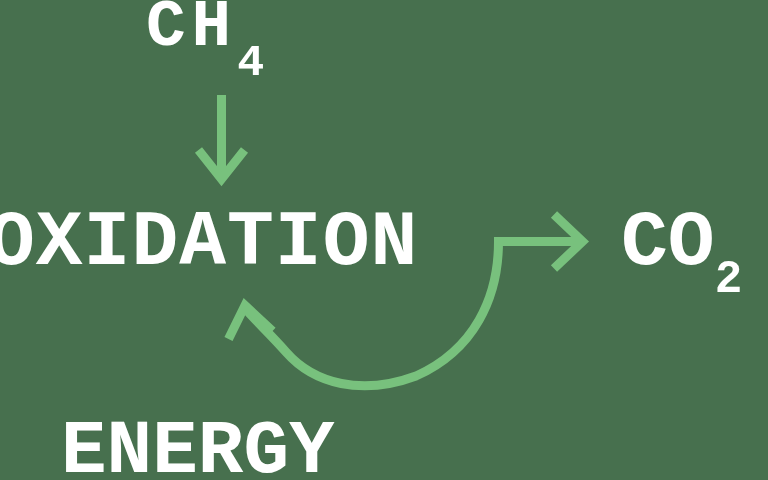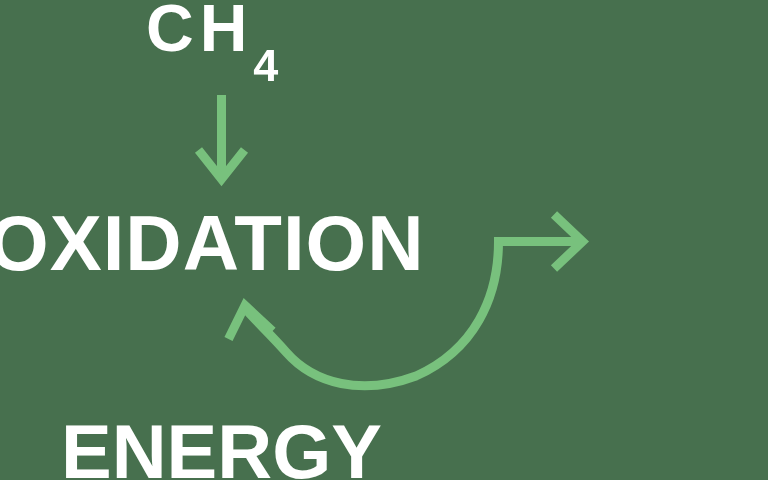--- a/index.html
+++ b/index.html
@@ -13,20 +13,21 @@
     overflow: hidden;
     background: #47704E;
     font-family: "Liberation Sans", sans-serif;
   }
   .stage {
     position: relative;
     width: 768px;
     height: 480px;
     background: #47704E;
     overflow: hidden;
+    font-family: Liberation Mono, monospace;
   }
   .arrows-layer {
     position: absolute;
     left: 0;
     top: 0;
     width: 768px;
     height: 480px;
   }
   .label {
     position: absolute;
@@ -84,16 +85,19 @@
       <path d="M 228.5 339 L 245 305.5 L 272.5 331"></path>
     </g>
   </svg>
 
   <div class="label methane">
     <span>CH</span><span class="sub">4</span>
   </div>
 
   <div class="label oxidation">OXIDATION</div>
 
+  <div class="label co2">
+    <span>CO</span><span class="sub">2</span>
+  </div>
 
   <div class="label energy">ENERGY</div>
 
 </div>
 
 </body></html>

